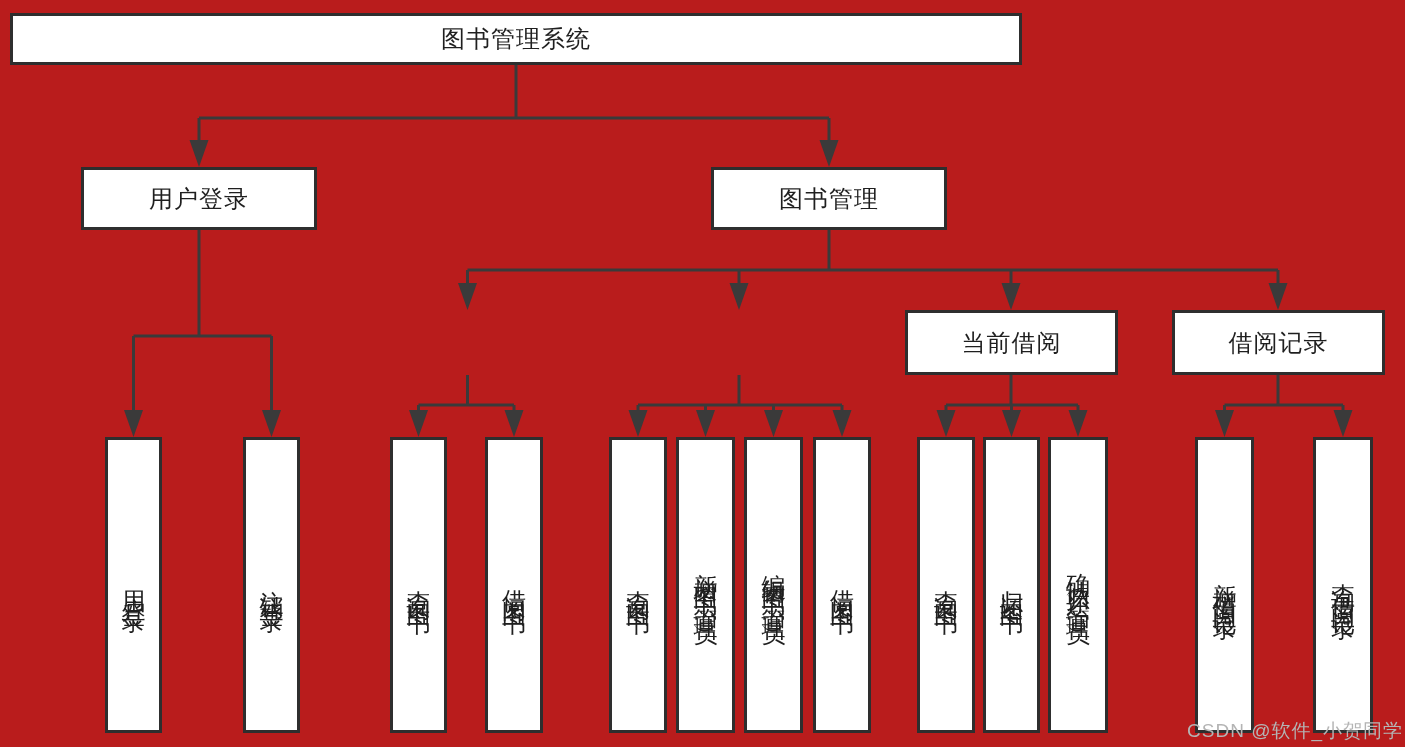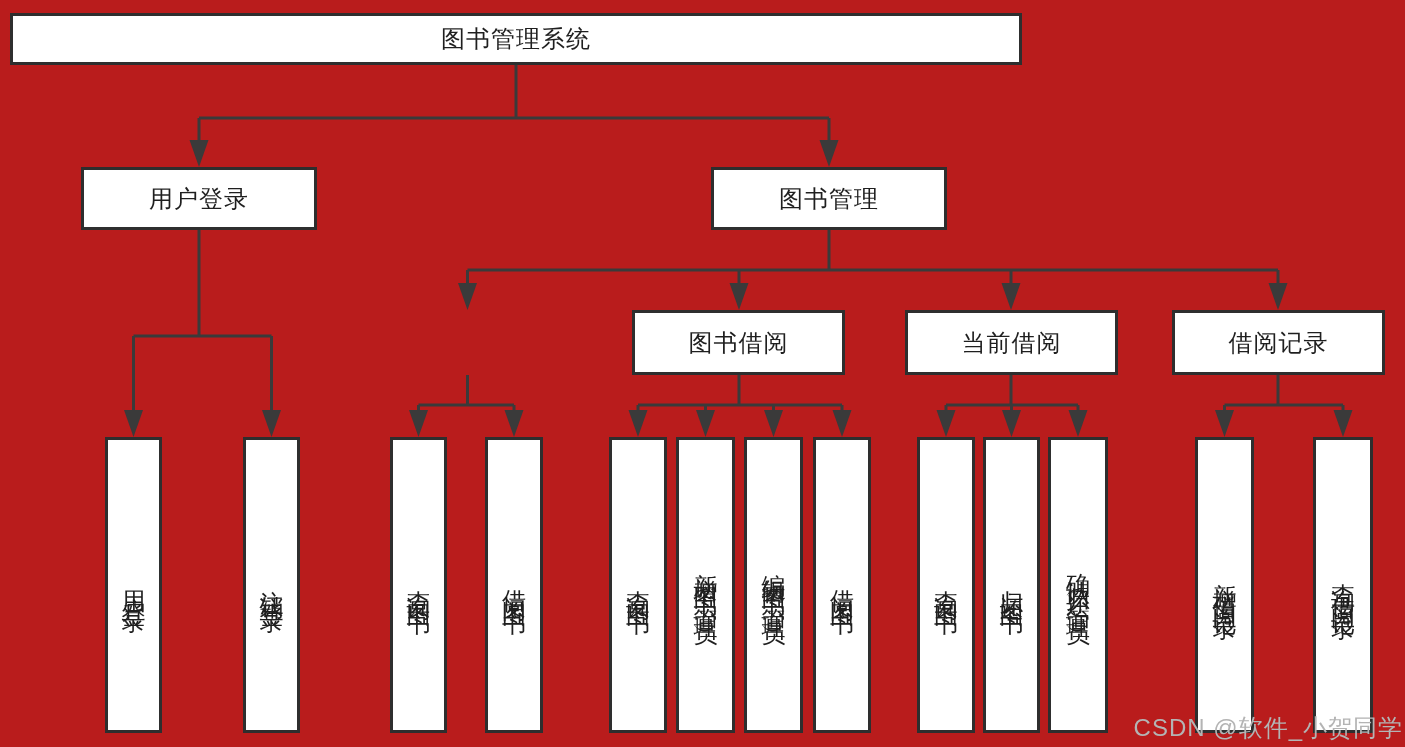--- a/index.html
+++ b/index.html
@@ -45,21 +45,21 @@
     text-orientation: mixed;
     font-size: 24px;
     letter-spacing: 7px;
     white-space: nowrap;
     line-height: 1;
   }
   .watermark {
     position: absolute;
     right: 2px;
     bottom: 3px;
-    font-size: 24px;
+    font-size: 19px;
     color: #b4b4b4;
     letter-spacing: 1px;
     z-index: 3;
     white-space: nowrap;
   }
 </style>
 </head>
 <body>
 
 <div class="stage">
@@ -111,23 +111,20 @@
     <span class="lbl">图书管理系统</span>
   </div>
 
   <div class="node" style="left:81px; top:167px; width:236px; height:63px;">
     <span class="lbl">用户登录</span>
   </div>
   <div class="node" style="left:711px; top:167px; width:236px; height:63px;justify-content:center;">
     <span class="lbl">图书管理</span>
   </div>
 
-  <div class="node" style="left:632px; top:310px; width:213px; height:65px;">
-    <span class="lbl">图书借阅</span>
-  </div>
   <div class="node" style="left:905px; top:310px; width:213px; height:65px;">
     <span class="lbl">当前借阅</span>
   </div>
   <div class="node" style="left:1172px; top:310px; width:213px; height:65px;">
     <span class="lbl">借阅记录</span>
   </div>
 
   <div class="node leaf" style="left:105px; top:437px; width:57px; height:296px;">
     <span class="lbl">用户登录</span>
   </div>

